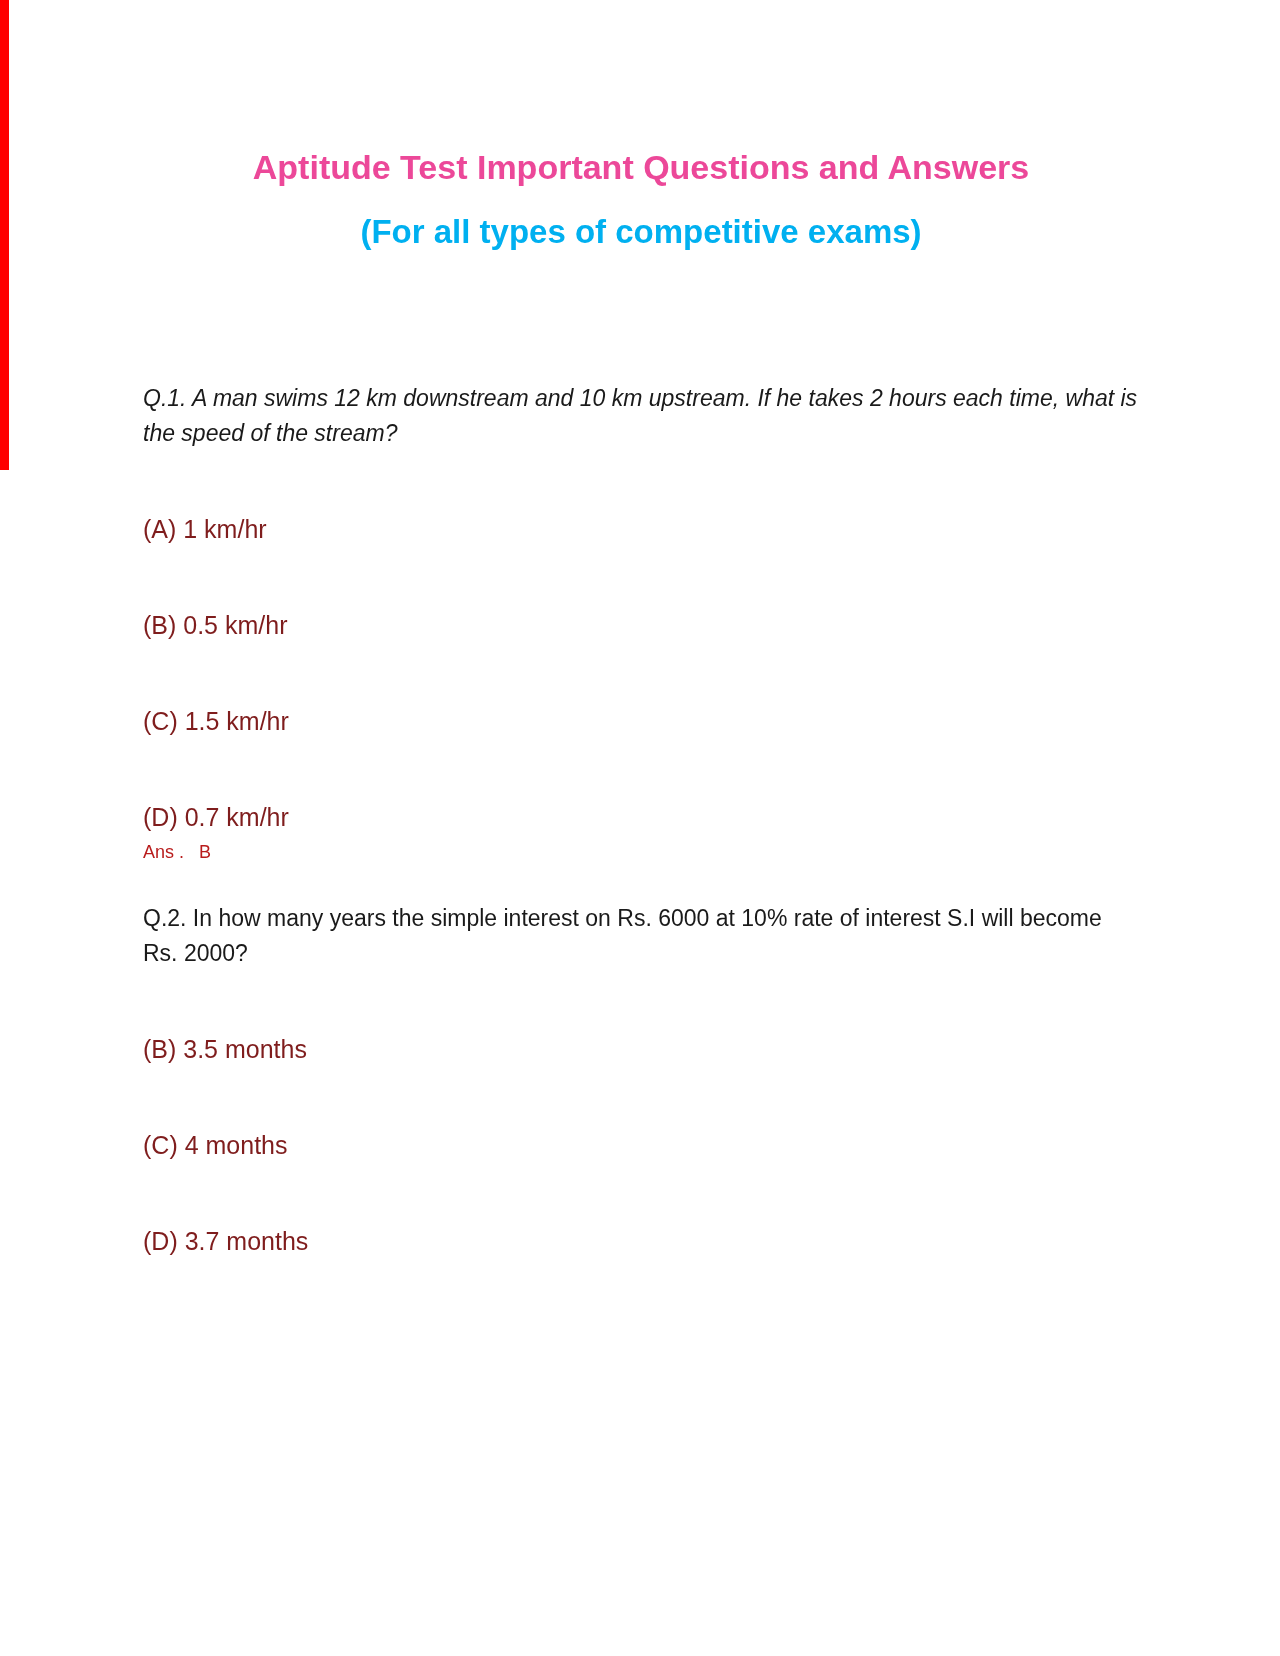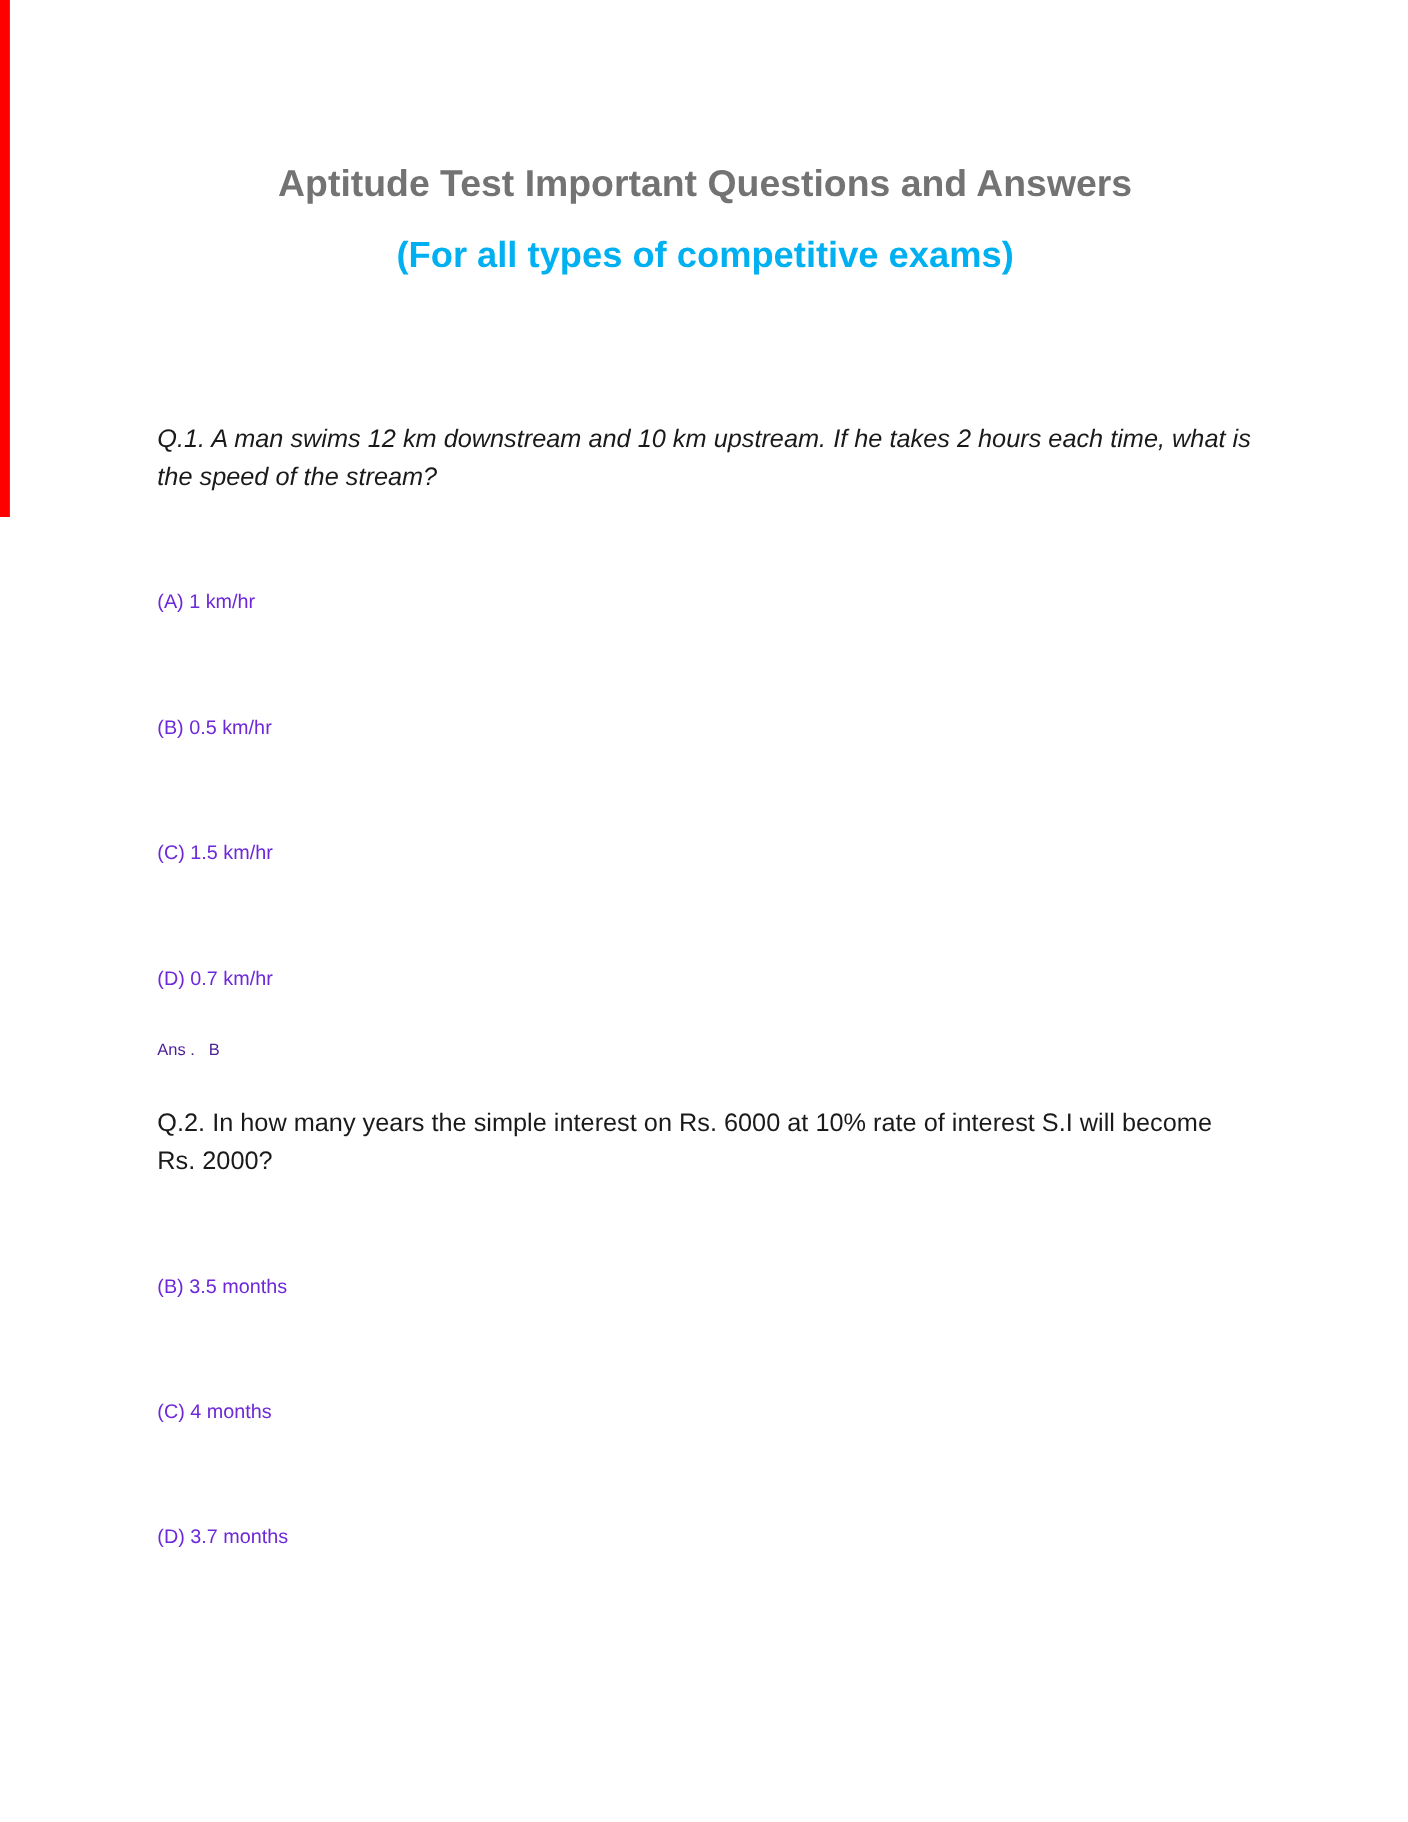--- a/index.html
+++ b/index.html
@@ -52,46 +52,46 @@
 
   .question-text {
     font-size: 23px;
     line-height: 35px;
     color: #1a1a1a;
   }
 
   .q1-text { margin-top: 128px; font-style: italic; }
 
   .option {
-    font-size: 18px;
+    font-size: 25px;
     line-height: 35px;
-    color: #6d28d9;
-    margin-top: 79px;
+    color: #7f1d1d;
+    margin-top: 61px;
   }
 
   .answer-line {
-    font-size: 15px;
+    font-size: 18px;
     line-height: 35px;
-    color: #4c1d95;
-    margin-top: 30px;
+    color: #b91c1c;
+    margin-top: 0;
     white-space: pre-wrap;
   }
 
   .q2-text { margin-top: 31px; }
 </style>
 </head>
 <body>
 
 <div class="page">
 
   <div class="accent-bar" style="background: rgb(255, 0, 0);"></div>
 
   <div class="content">
 
-    <div class="doc-title" style="color: #737373;">Aptitude Test Important Questions and Answers</div>
+    <div class="doc-title" style="color: #ec4899;">Aptitude Test Important Questions and Answers</div>
 
     <div class="doc-subtitle" style="color: rgb(0, 176, 240); text-align: center;">(For all types of competitive exams)</div>
 
     <div class="question-block">
       <div class="question-text q1-text">Q.1. A man swims 12 km downstream and 10 km upstream. If he takes 2 hours each time, what is the speed of the stream?</div>
 
       <div class="option">(A) 1 km/hr</div>
 
       <div class="option">(B) 0.5 km/hr</div>
 

